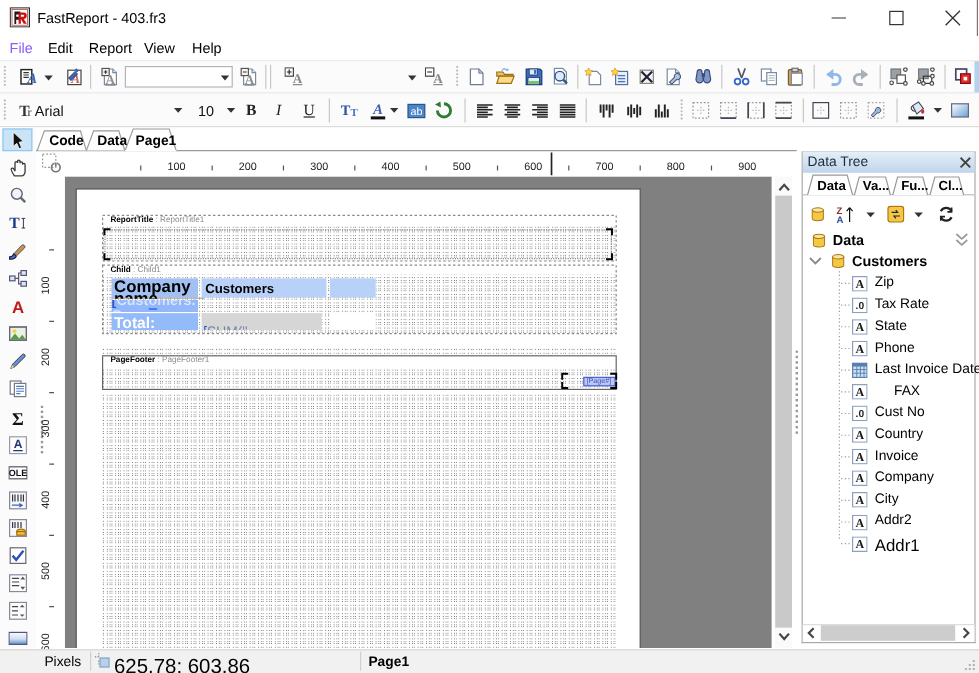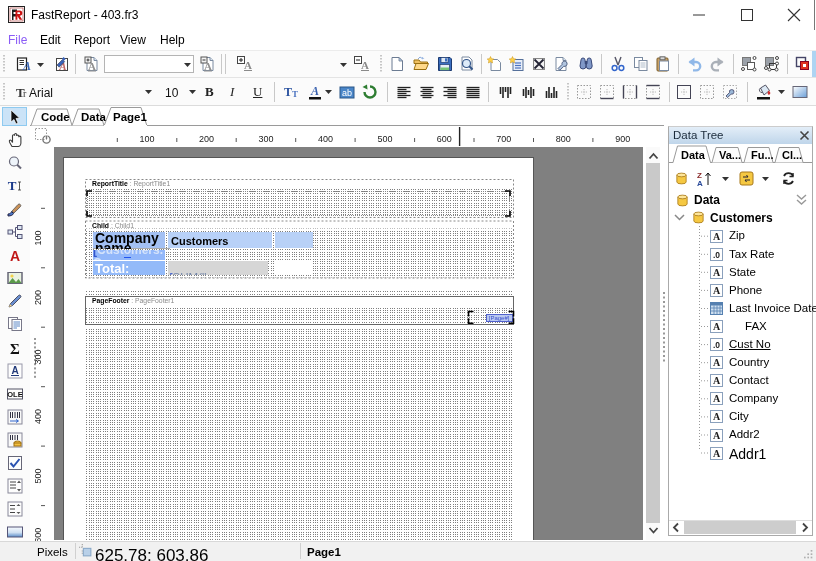--- a/index.html
+++ b/index.html
@@ -753,31 +753,31 @@
 <div class="txt" style="left:729px;top:301.7px;font-size:11.5px;color:#000;">Last Invoice Date</div>
 <svg class="abs" style="left:710px;top:320.0px" width="13" height="13" viewBox="0 0 13 13">
       <rect x="0.5" y="0.5" width="12" height="12" fill="#fff" stroke="#8aa0bc"></rect>
       <text x="6.5" y="10" font-size="10" font-weight="bold" fill="#1a1a1a" text-anchor="middle" font-family="Liberation Serif">A</text>
     </svg>
 <div class="txt" style="left:729px;top:319.7px;font-size:11.5px;color:#000;padding-left:16px;">FAX</div>
 <svg class="abs" style="left:710px;top:338.1px" width="13" height="13" viewBox="0 0 13 13">
       <rect x="0.5" y="0.5" width="12" height="12" fill="#fff" stroke="#8aa0bc"></rect>
       <text x="6.5" y="9.5" font-size="8.5" font-weight="bold" fill="#222" text-anchor="middle">.0</text>
     </svg>
-<div class="txt" style="left:729px;top:337.8px;font-size:11.5px;color:#000;text-decoration:underline;">Cust No</div>
+<div class="txt" style="left:729px;top:337.8px;font-size:11.5px;color:#000;">Cust No</div>
 <svg class="abs" style="left:710px;top:356.2px" width="13" height="13" viewBox="0 0 13 13">
       <rect x="0.5" y="0.5" width="12" height="12" fill="#fff" stroke="#8aa0bc"></rect>
       <text x="6.5" y="10" font-size="10" font-weight="bold" fill="#1a1a1a" text-anchor="middle" font-family="Liberation Serif">A</text>
     </svg>
 <div class="txt" style="left:729px;top:355.9px;font-size:11.5px;color:#000;">Country</div>
 <svg class="abs" style="left:710px;top:374.3px" width="13" height="13" viewBox="0 0 13 13">
       <rect x="0.5" y="0.5" width="12" height="12" fill="#fff" stroke="#8aa0bc"></rect>
       <text x="6.5" y="10" font-size="10" font-weight="bold" fill="#1a1a1a" text-anchor="middle" font-family="Liberation Serif">A</text>
     </svg>
-<div class="txt" style="left:729px;top:374.0px;font-size:11.5px;color:#000;">Contact</div>
+<div class="txt" style="left:729px;top:374.0px;font-size:11.5px;color:#000;">Invoice</div>
 <svg class="abs" style="left:710px;top:392.3px" width="13" height="13" viewBox="0 0 13 13">
       <rect x="0.5" y="0.5" width="12" height="12" fill="#fff" stroke="#8aa0bc"></rect>
       <text x="6.5" y="10" font-size="10" font-weight="bold" fill="#1a1a1a" text-anchor="middle" font-family="Liberation Serif">A</text>
     </svg>
 <div class="txt" style="left:729px;top:392.0px;font-size:11.5px;color:#000;">Company</div>
 <svg class="abs" style="left:710px;top:410.4px" width="13" height="13" viewBox="0 0 13 13">
       <rect x="0.5" y="0.5" width="12" height="12" fill="#fff" stroke="#8aa0bc"></rect>
       <text x="6.5" y="10" font-size="10" font-weight="bold" fill="#1a1a1a" text-anchor="middle" font-family="Liberation Serif">A</text>
     </svg>
 <div class="txt" style="left:729px;top:410.1px;font-size:11.5px;color:#000;">City</div>

